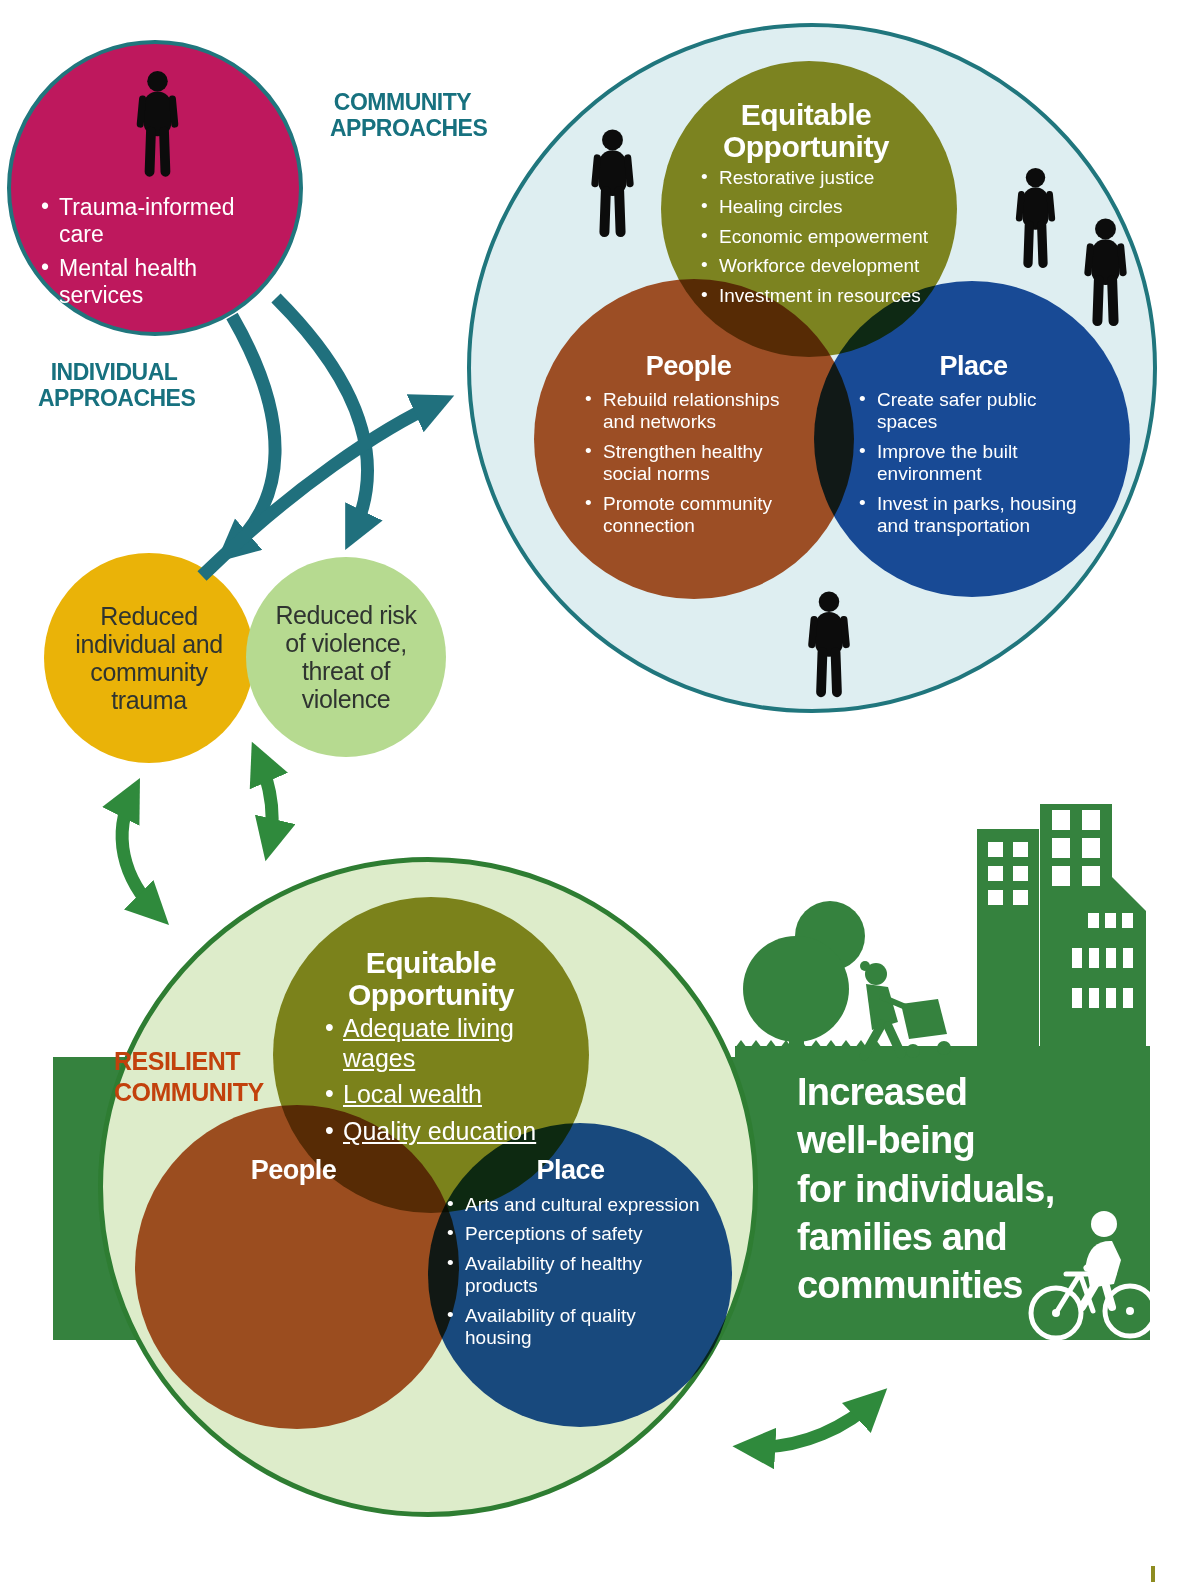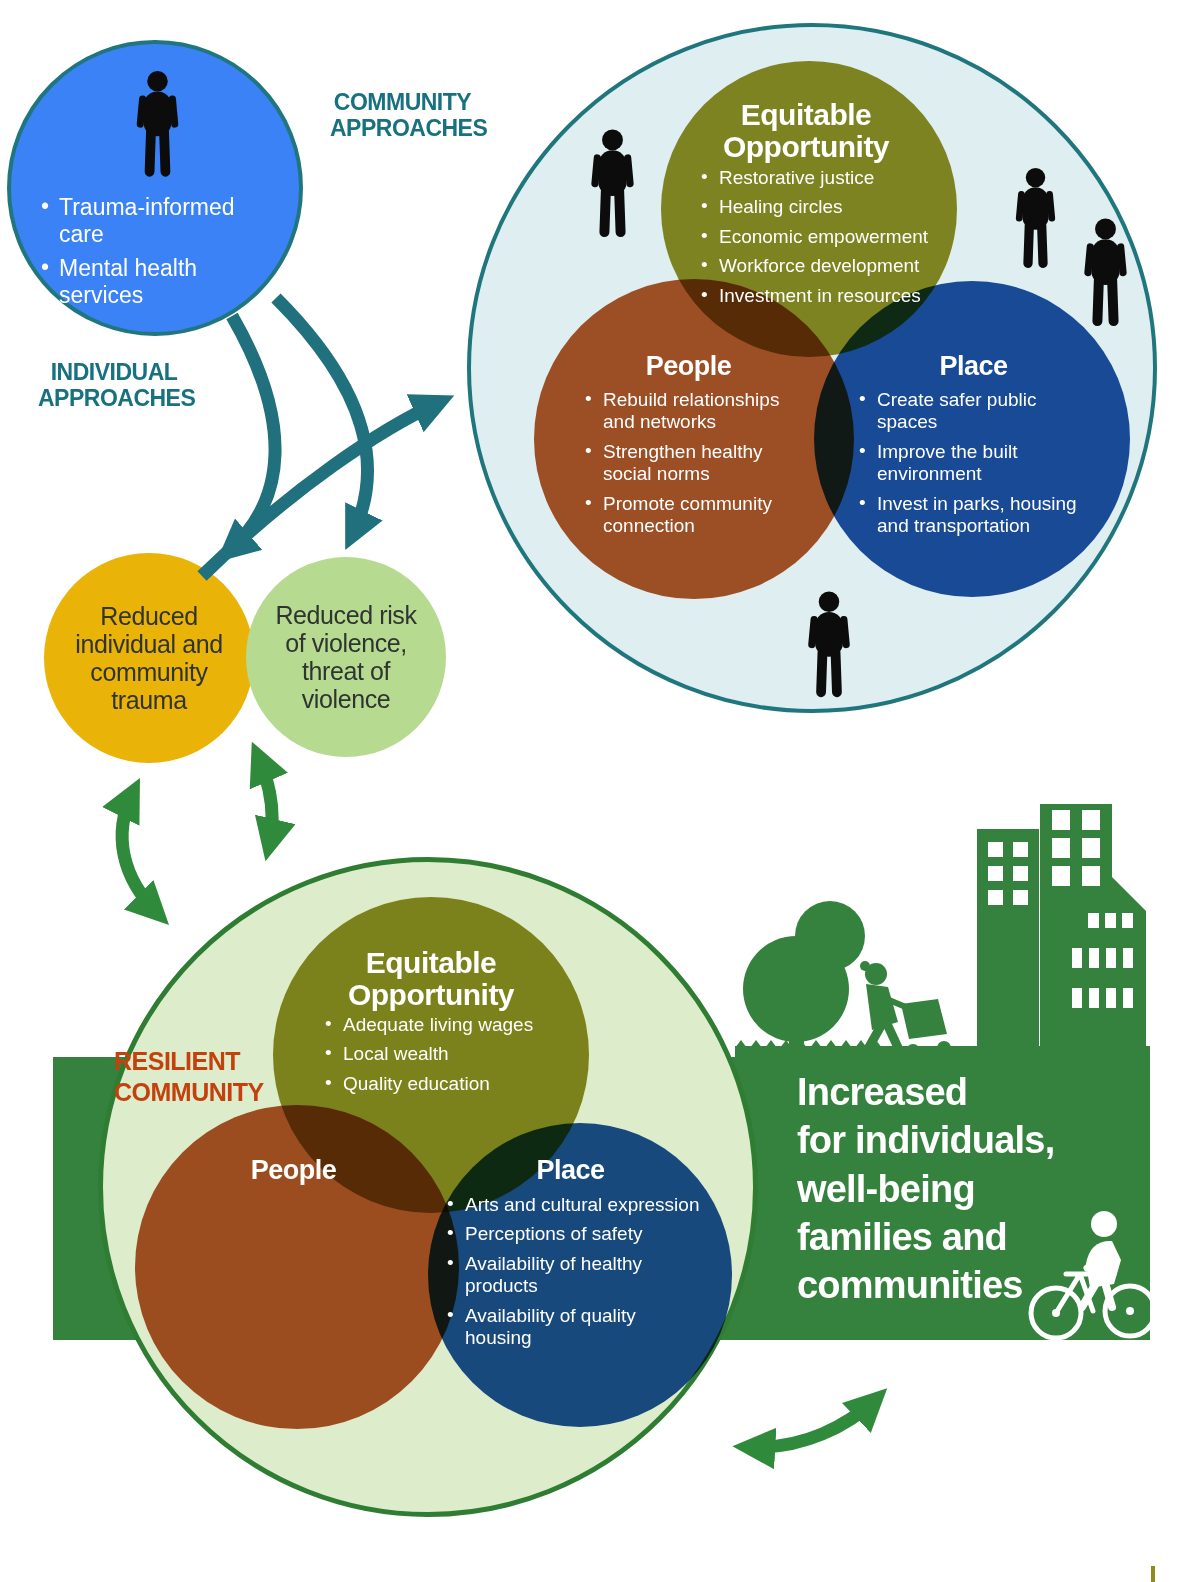--- a/index.html
+++ b/index.html
@@ -111,39 +111,39 @@
       <path d="M1086,1264 Q1090,1240 1112,1241 L1121,1260 L1114,1284 L1090,1288 Z" fill="#fff"></path>
       <path d="M1110,1250 L1087,1268" stroke="#fff" stroke-width="7" stroke-linecap="round" fill="none"></path>
       <path d="M1095,1285 L1082,1307" stroke="#fff" stroke-width="8" stroke-linecap="round" fill="none"></path>
       <path d="M1106,1286 L1112,1307" stroke="#fff" stroke-width="8" stroke-linecap="round" fill="none"></path>
     </g>
   </svg>
 
   <div class="abs banner-text" style="left:797px;top:1068px;width:345px;">
     <ul class="lines">
         <li>Increased</li>
+        <li>well-being</li>
         <li>for individuals,</li>
-        <li>well-being</li>
         <li>families and</li>
         <li>communities</li>
       </ul>
   </div>
 
   <div class="abs circle venn-wrap" style="left:98px;top:857px;width:660px;height:660px;background:#ddecca;border:5px solid #2e7d32;box-sizing:border-box;">
     <div class="mult" style="left:170px;top:35px;width:316px;height:316px;background:#8e8c21;"></div>
     <div class="mult" style="left:32px;top:243px;width:324px;height:324px;background:#b35327;"></div>
     <div class="mult" style="left:325px;top:261px;width:304px;height:304px;background:#1b4f9e;"></div>
 
     <div class="vtitle" style="left:198px;top:85px;width:260px;font-size:30px;">
       <ul class="lines">
           <li>Equitable</li>
           <li>Opportunity</li>
         </ul>
     </div>
-    <ul class="bullets abs" style="left:220px;top:152px;width:250px;font-size:19px;">
+    <ul class="bullets abs" style="left:220px;top:152px;width:250px;font-size:25px;text-decoration:underline;">
         <li>Adequate living wages</li>
         <li>Local wealth</li>
         <li>Quality education</li>
       </ul>
 
     <div class="vtitle" style="left:108px;top:294px;width:165px;font-size:27px;">People</div>
 
     <div class="vtitle" style="left:385px;top:294px;width:165px;font-size:27px;">Place</div>
     <ul class="bullets abs" style="left:342px;top:332px;width:255px;font-size:19px;">
         <li>Arts and cultural expression</li>
@@ -184,21 +184,21 @@
       <path d="M276,298 C366,388 386,466 352,536" marker-end="url(#head-teal)"></path>
       <path d="M202,576 C292,488 382,428 440,402" marker-end="url(#head-teal)"></path>
     </g>
     <g fill="none" stroke="#2f8a3c" stroke-width="13">
       <path d="M133,792 C112,834 122,878 158,914" marker-start="url(#head-green-s)" marker-end="url(#head-green)"></path>
       <path d="M258,756 C271,786 276,816 269,846" marker-start="url(#head-green-s)" marker-end="url(#head-green)"></path>
       <path d="M748,1447 C803,1450 849,1425 876,1399" marker-start="url(#head-green-s)" marker-end="url(#head-green)"></path>
     </g>
   </svg>
 
-  <div class="abs circle" style="left:7px;top:40px;width:296px;height:296px;background:#3b82f6;border:4px solid #20767d;box-sizing:border-box;">
+  <div class="abs circle" style="left:7px;top:40px;width:296px;height:296px;background:#be185d;border:4px solid #20767d;box-sizing:border-box;">
     <svg class="abs" style="left:118px;top:26px;" width="57" height="112" viewBox="0 0 60 120">
         <use href="#person"></use>
       </svg>
     <ul class="bullets abs" style="left:28px;top:150px;width:245px;font-size:23px;">
         <li>Trauma-informed care</li>
         <li>Mental health services</li>
       </ul>
   </div>
 
   <div class="abs teal-label" style="left:38px;top:360px;width:152px;">

